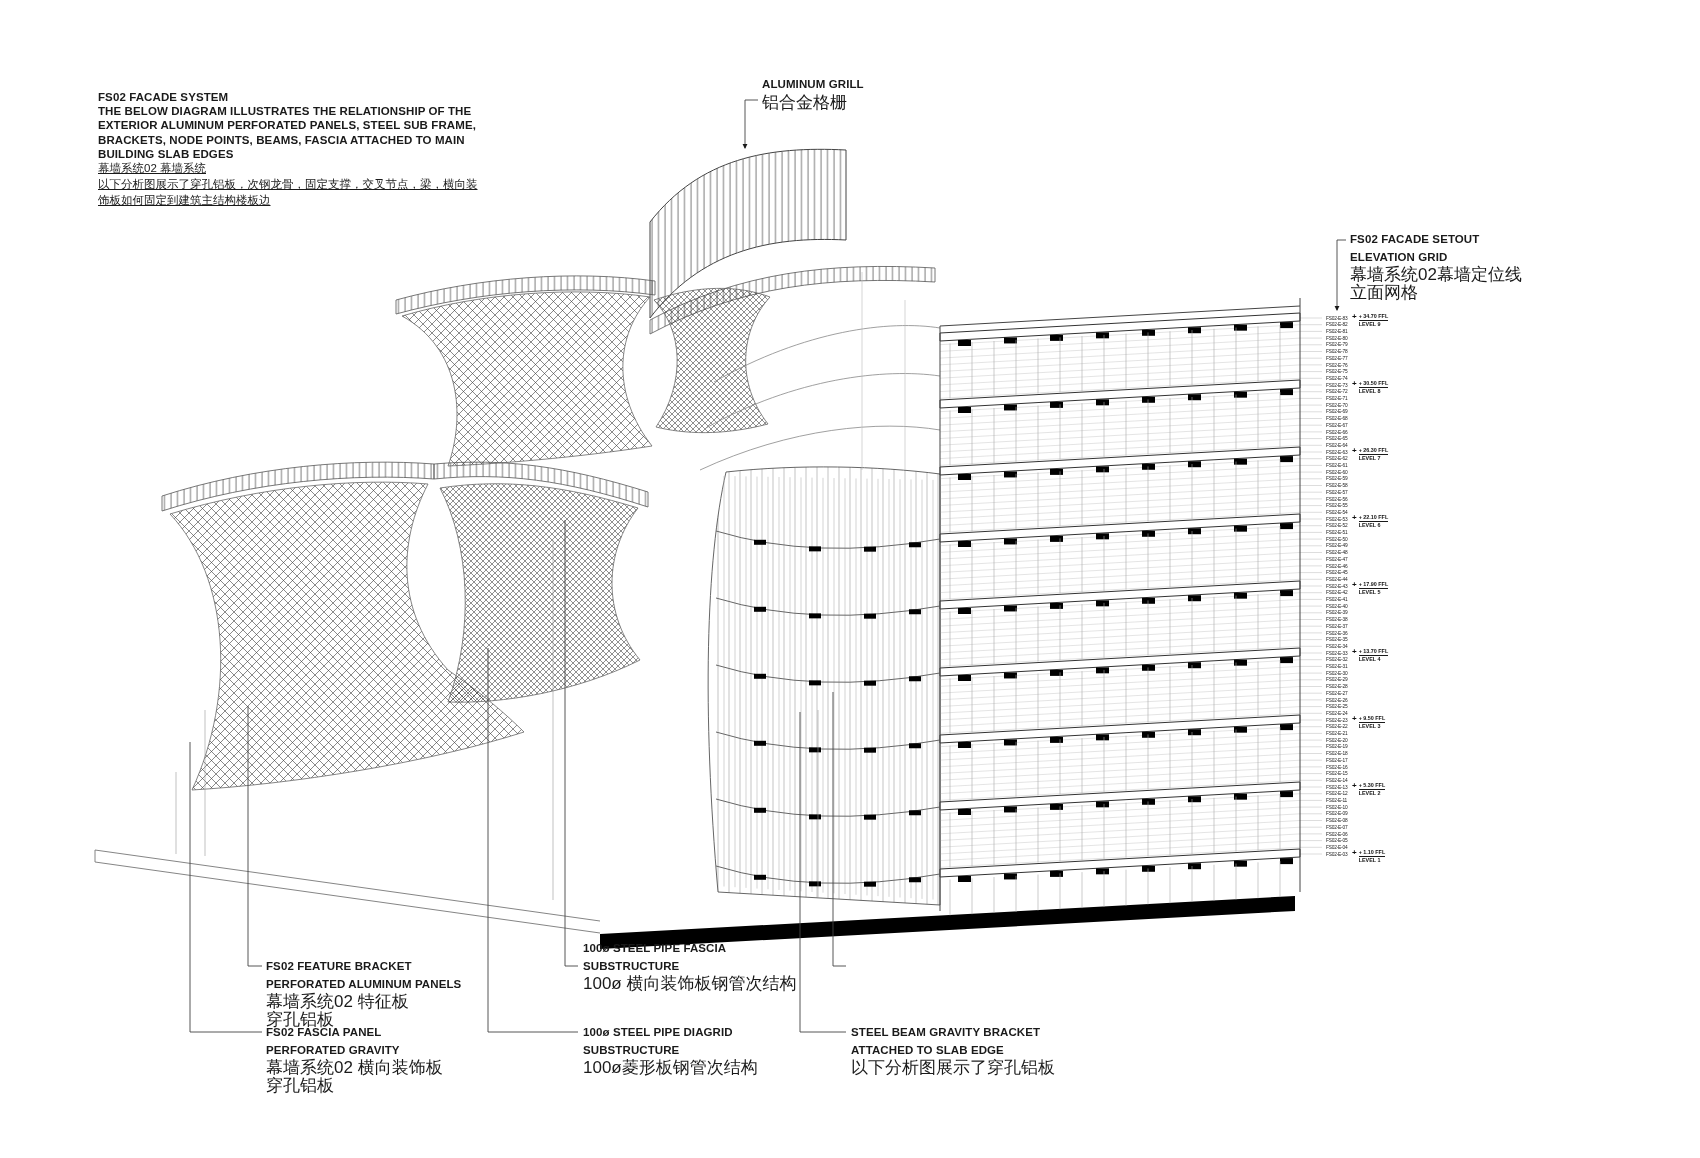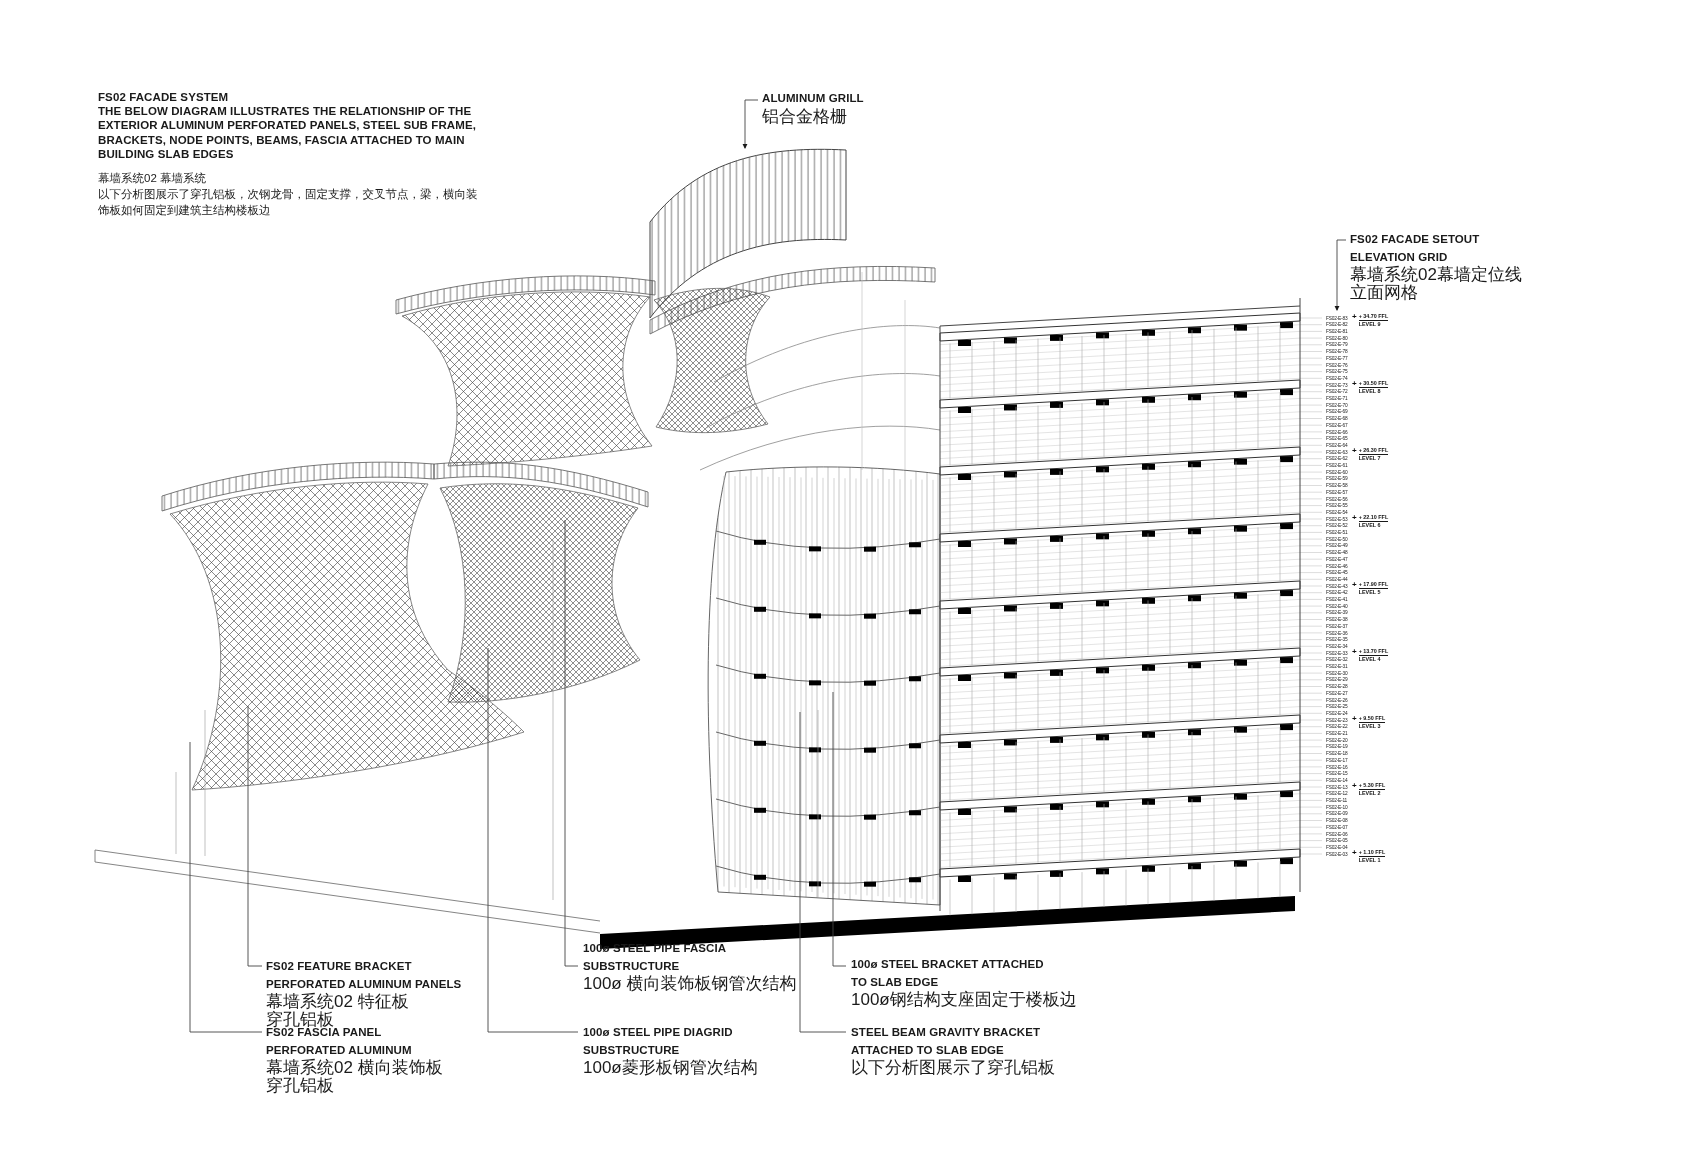--- a/index.html
+++ b/index.html
@@ -7,21 +7,21 @@
   #sheet{position:relative;width:1700px;height:1158px;background:#fff;overflow:hidden;}
   #drawing{position:absolute;left:0;top:0;}
   .abs{position:absolute;white-space:nowrap;}
   
   .sheet-title{right:10px;top:4px;text-align:right;}
   .sheet-title .t1{font-size:20px;letter-spacing:.3px;}
   .sheet-title .t2{font-size:19px;margin-top:3px;}
   
   .intro{left:98px;top:90px;}
   .intro .en{font-size:11.5px;font-weight:bold;line-height:14.2px;letter-spacing:.1px;}
-  .intro .zh{font-size:11.5px;line-height:15.8px;margin-top:10px;}
+  .intro .zh{font-size:11.5px;line-height:15.8px;margin-top:0;text-decoration:underline;}
   
   .callout .en{font-size:11.5px;font-weight:bold;line-height:17.7px;letter-spacing:.1px;}
   .callout .zh{font-size:17px;line-height:17.7px;}
   
   #grid-labels{position:absolute;left:0;top:0;width:1700px;height:1158px;pointer-events:none;}
   .grid-label{position:absolute;left:1326px;font-size:4.8px;line-height:5px;letter-spacing:-.2px;color:#222;white-space:nowrap;}
   .lvl-marker{position:absolute;left:1352px;display:flex;gap:2px;color:#111;}
   .lvl-marker .cross{font-size:8px;line-height:7px;font-weight:bold;}
   .lvl-marker .t{font-size:5.4px;line-height:6px;font-weight:bold;white-space:nowrap;}
   .lvl-marker .ffl{border-bottom:.5px solid #1a1a1a;display:inline-block;padding-bottom:.5px;}
@@ -549,58 +549,53 @@
       <div>BRACKETS, NODE POINTS, BEAMS, FASCIA ATTACHED TO MAIN</div>
       <div>BUILDING SLAB EDGES</div>
     </div>
     <div class="zh">
       <div>幕墙系统02  幕墙系统</div>
       <div>以下分析图展示了穿孔铝板，次钢龙骨，固定支撑，交叉节点，梁，横向装</div>
       <div>饰板如何固定到建筑主结构楼板边</div>
     </div>
   </div>
 
-  <div class="abs callout" style="left:762px;top:90px;">
+  <div class="abs callout" style="left:762px;top:76px;">
     <div class="en">ALUMINUM GRILL</div>
     <div class="zh">铝合金格栅</div>
   </div>
 
   <div class="abs callout" style="left:1350px;top:231px;">
     <div class="en">FS02 FACADE SETOUT</div>
     <div class="en">ELEVATION GRID</div>
     <div class="zh">幕墙系统02幕墙定位线</div>
     <div class="zh">立面网格</div>
   </div>
 
   <div class="abs callout" style="left:266px;top:958px;">
     <div class="en">FS02 FEATURE BRACKET</div>
     <div class="en">PERFORATED ALUMINUM PANELS</div>
     <div class="zh">幕墙系统02  特征板</div>
     <div class="zh">穿孔铝板</div>
   </div>
   <div class="abs callout" style="left:266px;top:1024px;">
     <div class="en">FS02 FASCIA PANEL</div>
-    <div class="en">PERFORATED ALUMINUM</div>
+    <div class="en">PERFORATED GRAVITY</div>
     <div class="zh">幕墙系统02  横向装饰板</div>
     <div class="zh">穿孔铝板</div>
   </div>
   <div class="abs callout" style="left:583px;top:940px;">
     <div class="en">100ø STEEL PIPE FASCIA</div>
     <div class="en">SUBSTRUCTURE</div>
     <div class="zh">100ø 横向装饰板钢管次结构</div>
   </div>
   <div class="abs callout" style="left:583px;top:1024px;">
     <div class="en">100ø STEEL PIPE DIAGRID</div>
     <div class="en">SUBSTRUCTURE</div>
     <div class="zh">100ø菱形板钢管次结构</div>
-  </div>
-  <div class="abs callout" style="left:851px;top:956px;">
-    <div class="en">100ø STEEL BRACKET ATTACHED</div>
-    <div class="en">TO SLAB EDGE</div>
-    <div class="zh">100ø钢结构支座固定于楼板边</div>
   </div>
   <div class="abs callout" style="left:851px;top:1024px;">
     <div class="en">STEEL BEAM GRAVITY BRACKET</div>
     <div class="en">ATTACHED TO SLAB EDGE</div>
     <div class="zh">以下分析图展示了穿孔铝板</div>
   </div>
 
   <div id="grid-labels">
       <div class="grid-label" style="top: 315.6px;">FS02-E-83</div>
       <div class="grid-label" style="top: 322.3px;">FS02-E-82</div>

